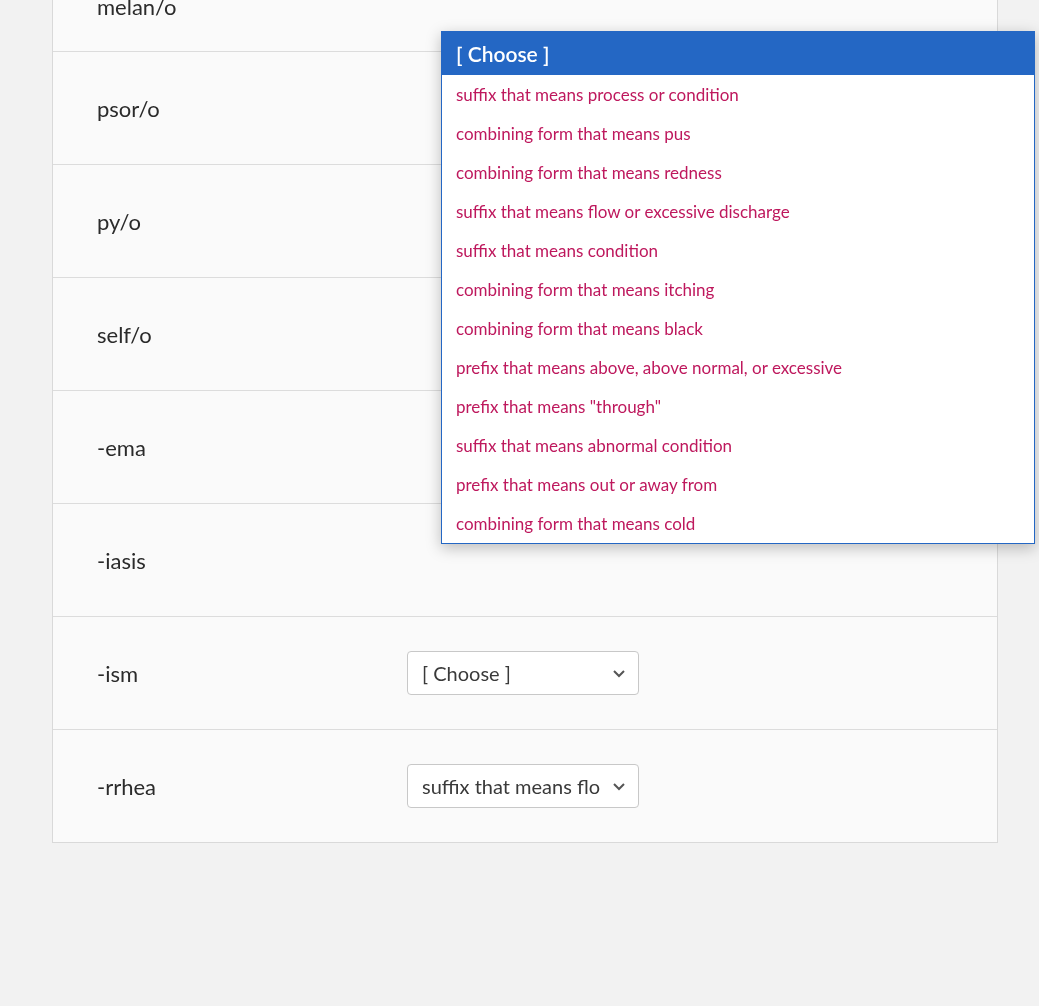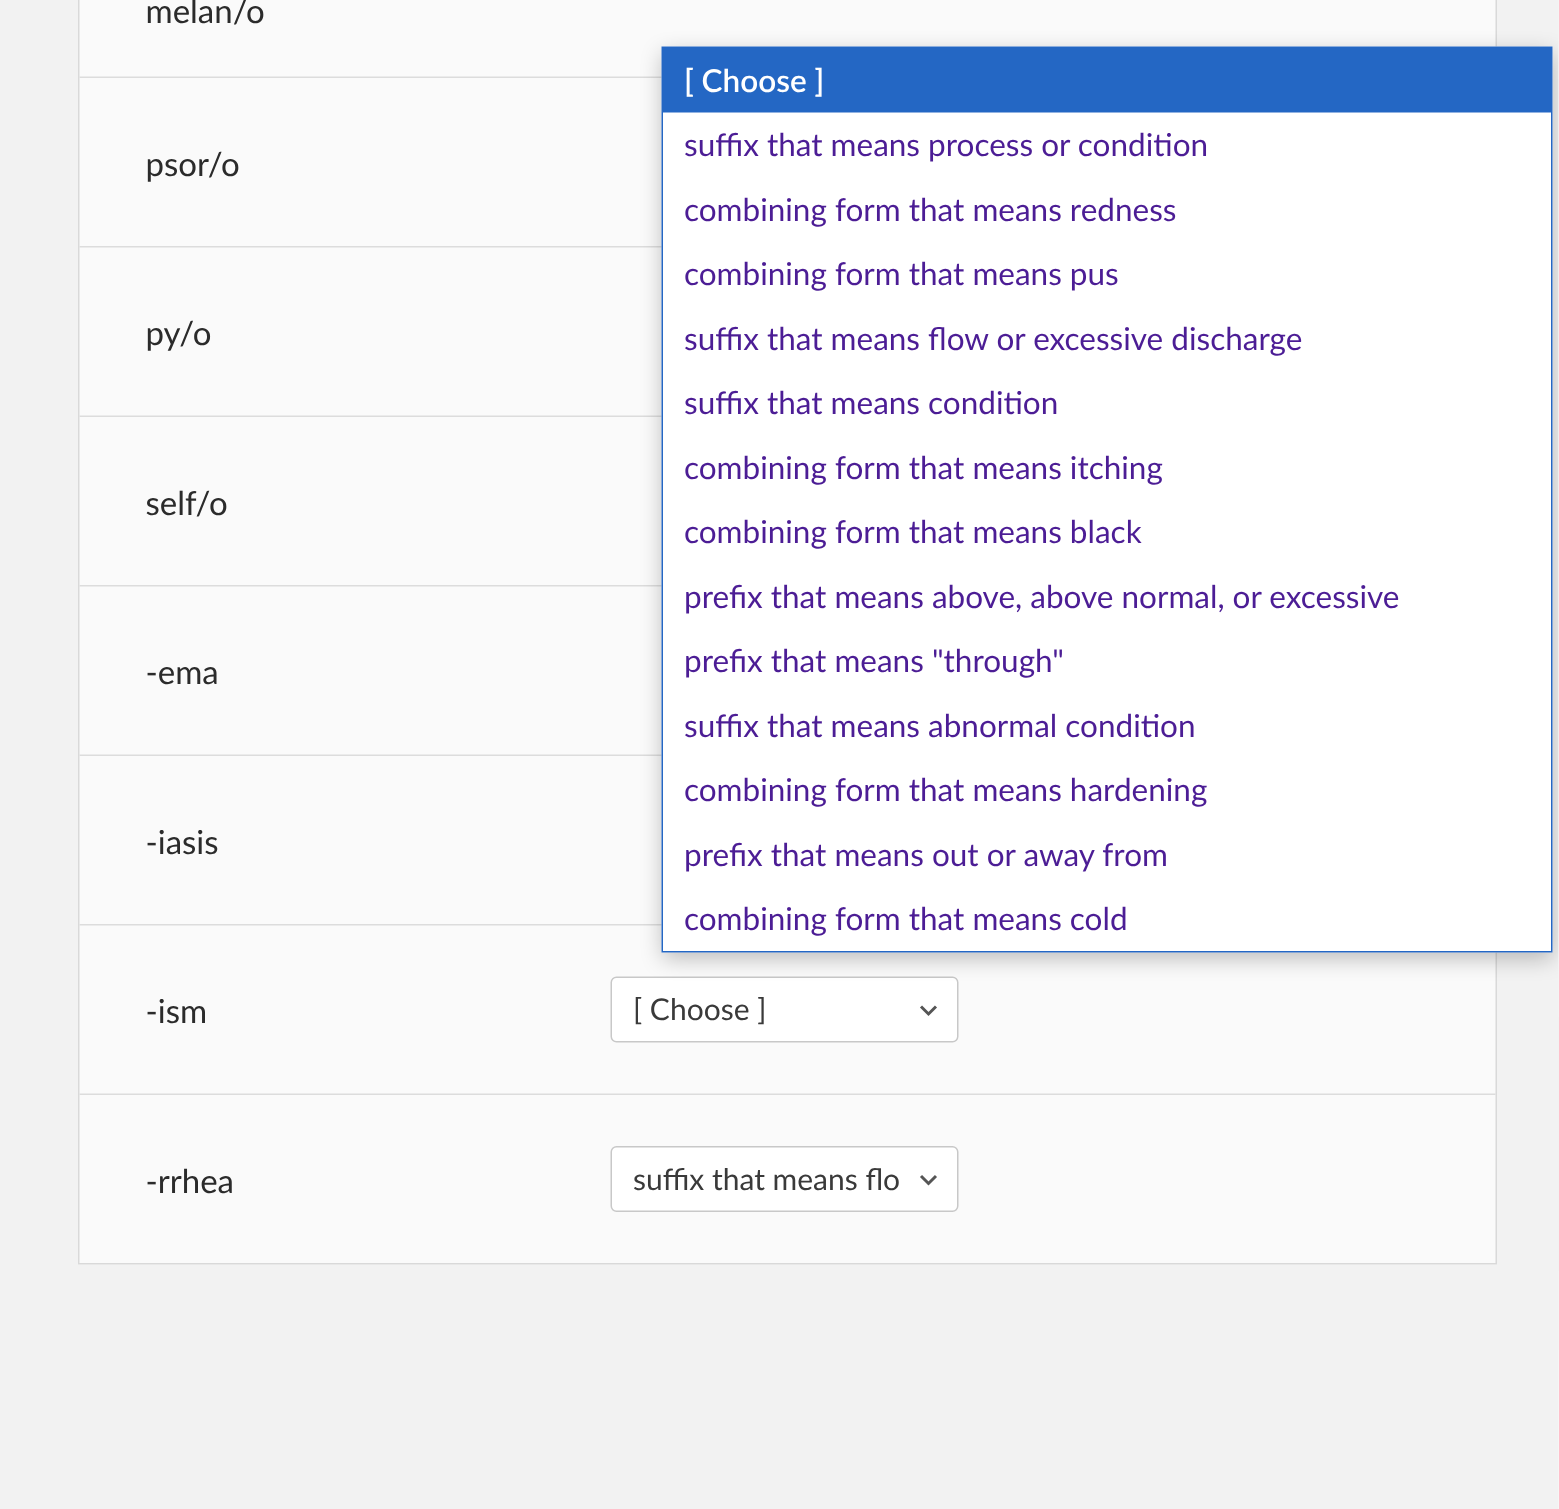--- a/index.html
+++ b/index.html
@@ -105,22 +105,22 @@
   }
   .dropdown-header {
     background: #2467c4;
     color: #ffffff;
     font-weight: 600;
     padding: 9px 14px;
     font-size: 21px;
   }
   .dropdown-item {
     padding: 9px 14px;
-    font-size: 21px;
-    color: #4c1d95;
+    font-size: 17px;
+    color: #be185d;
     cursor: pointer;
     white-space: nowrap;
   }
 </style>
 </head>
 <body>
 
 <div class="page">
 
   <div class="top-partial-select">
@@ -189,27 +189,26 @@
               </svg>
           </span>
         </div>
       </div>
     </div>
   </div>
 
   <div class="dropdown">
     <div class="dropdown-header">[ Choose ]</div>
     <div class="dropdown-item">suffix that means process or condition</div>
+    <div class="dropdown-item">combining form that means pus</div>
     <div class="dropdown-item">combining form that means redness</div>
-    <div class="dropdown-item">combining form that means pus</div>
     <div class="dropdown-item">suffix that means flow or excessive discharge</div>
     <div class="dropdown-item">suffix that means condition</div>
     <div class="dropdown-item">combining form that means itching</div>
     <div class="dropdown-item">combining form that means black</div>
     <div class="dropdown-item">prefix that means above, above normal, or excessive</div>
     <div class="dropdown-item">prefix that means "through"</div>
     <div class="dropdown-item">suffix that means abnormal condition</div>
-    <div class="dropdown-item">combining form that means hardening</div>
     <div class="dropdown-item">prefix that means out or away from</div>
     <div class="dropdown-item">combining form that means cold</div>
   </div>
 
 </div>
 
 </body></html>

